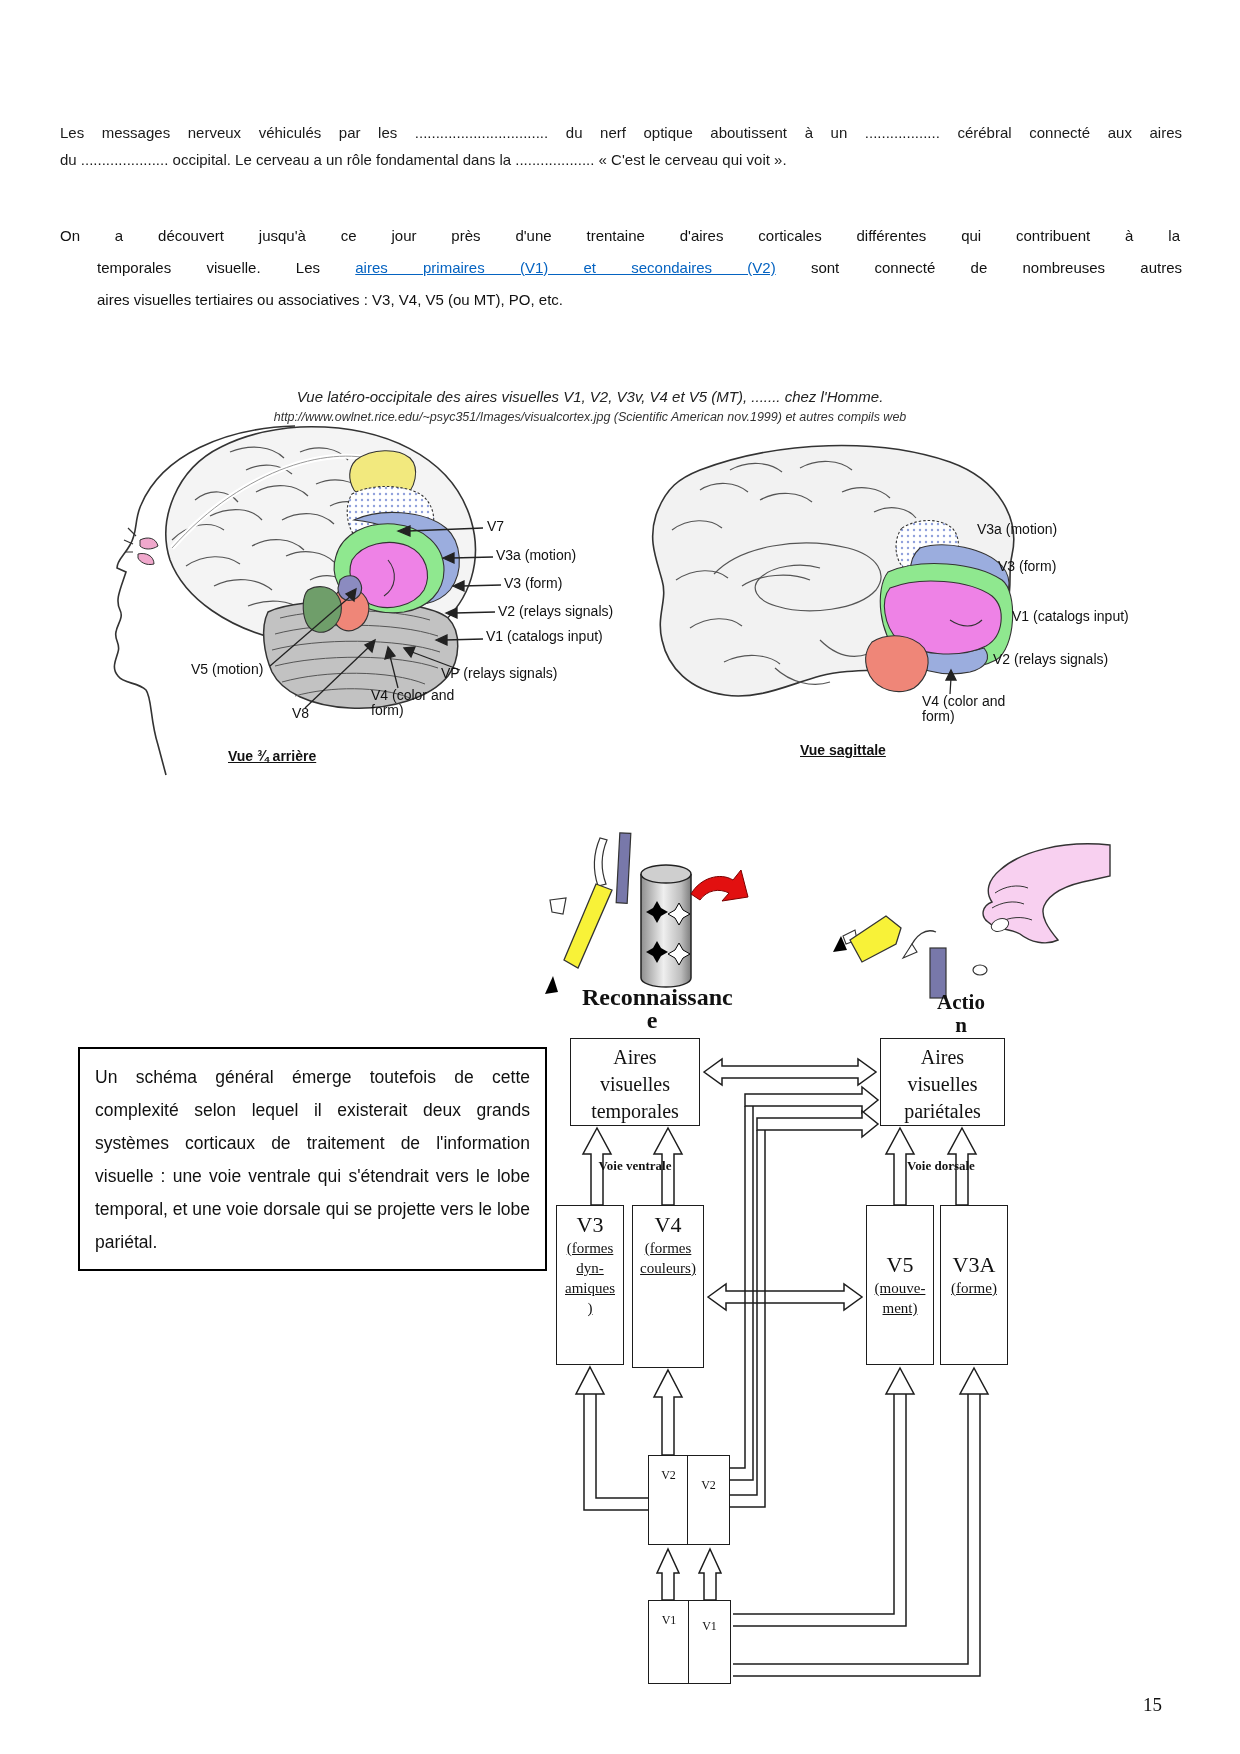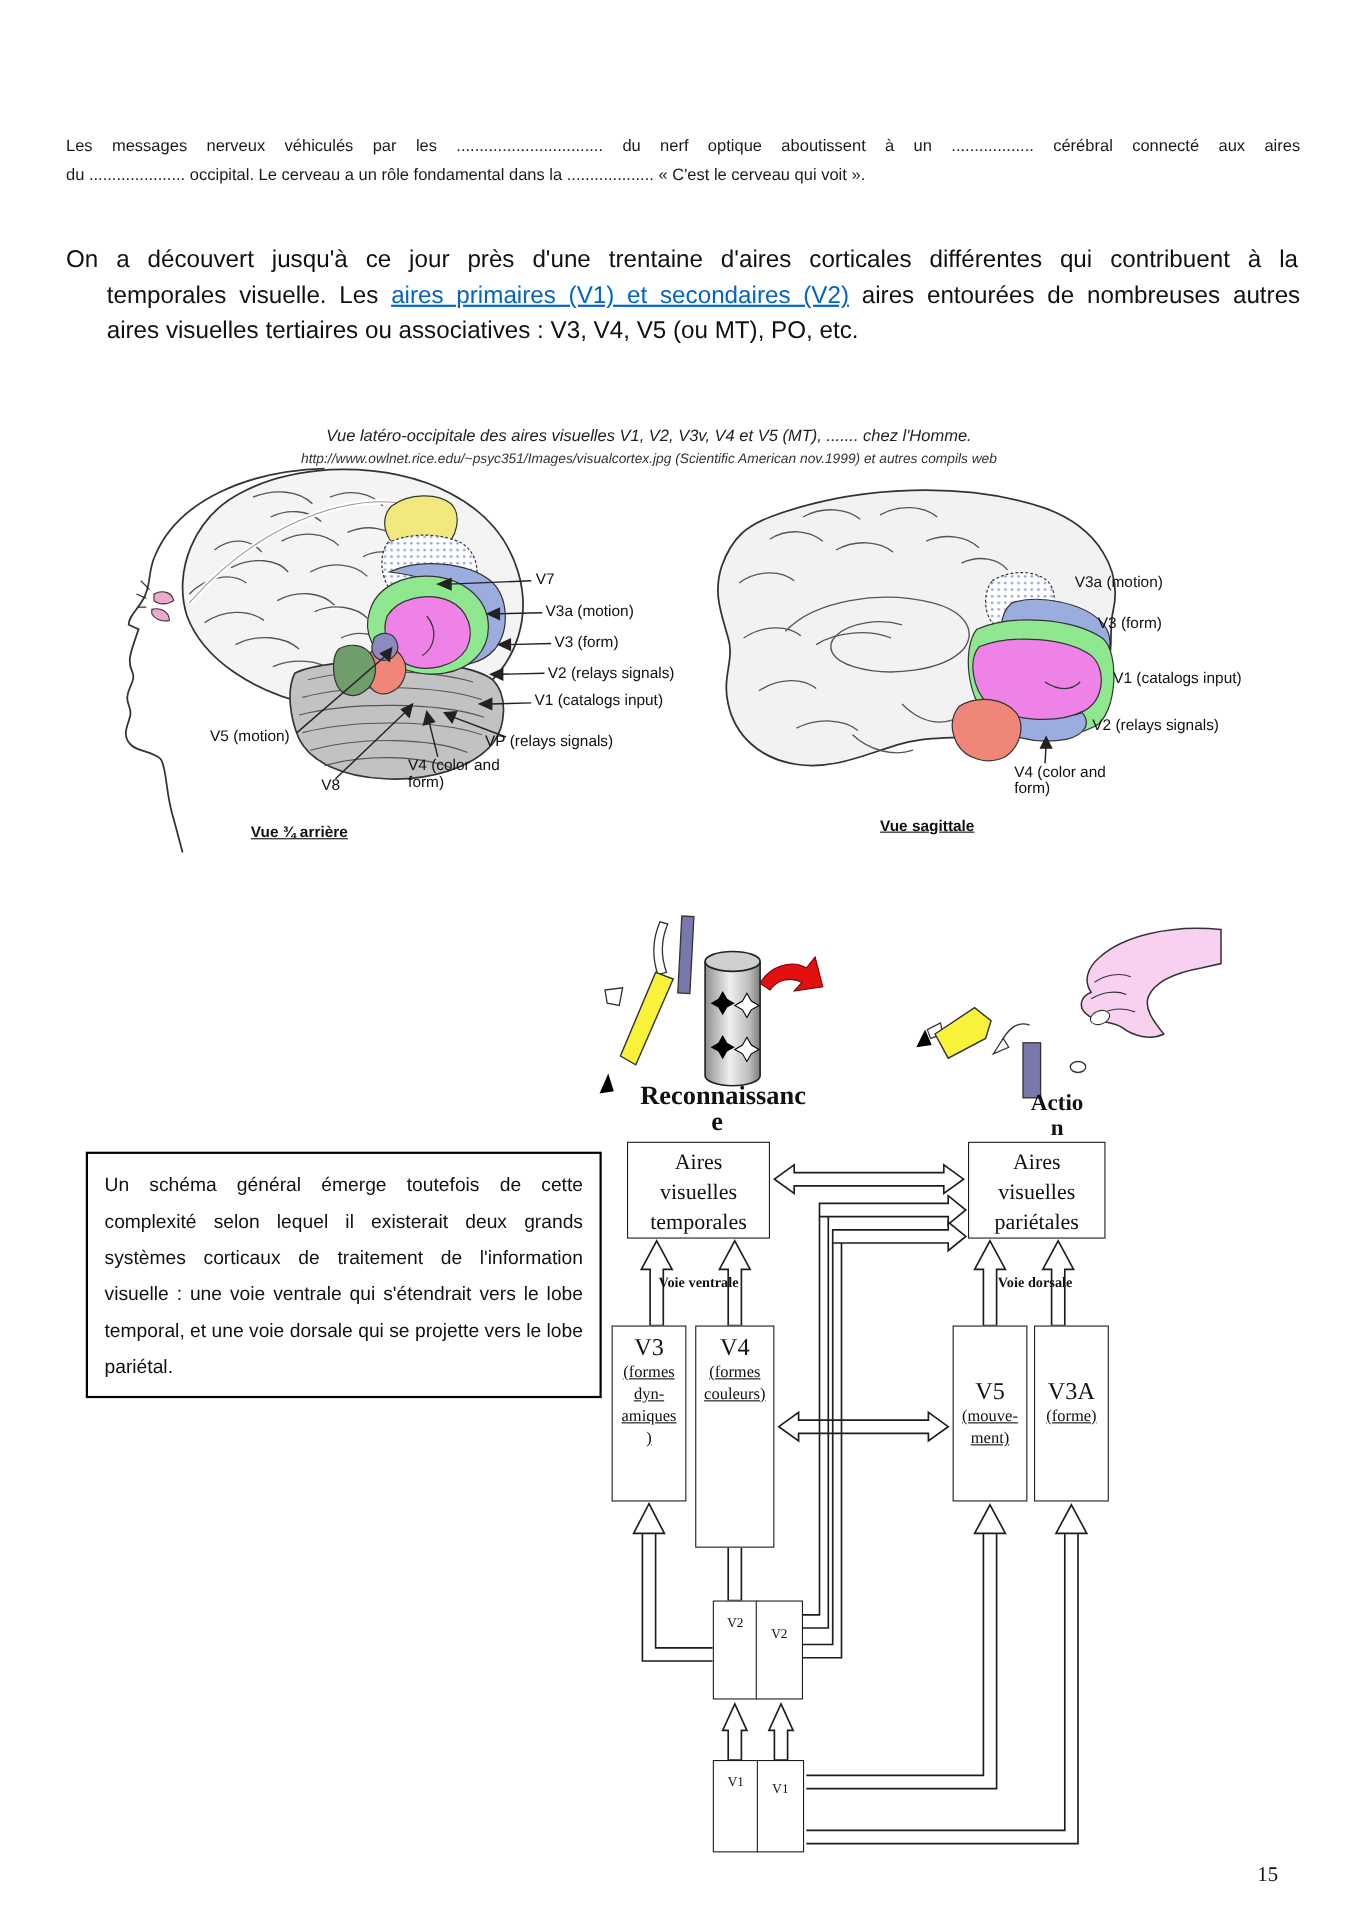--- a/index.html
+++ b/index.html
@@ -4,21 +4,21 @@
 <style>
   html,body{margin:0;padding:0;}
   body{width:1240px;height:1754px;background:#fff;font-family:"Liberation Sans",sans-serif;color:#111;}
   #page{position:relative;width:1240px;height:1754px;overflow:hidden;background:#fff;}
   .abs{position:absolute;}
   .pre{white-space:pre-line;}
   
   .p1line{left:60px;width:1122px;font-size:15px;line-height:27px;color:#1a1a1a;}
   .just{text-align:justify;text-align-last:justify;}
   #heading{left:60px;top:190px;width:1100px;font-size:17.5px;font-weight:bold;}
-  .p2line{font-size:22px;line-height:30px;color:#111;}
+  .p2line{font-size:15px;line-height:30px;color:#111;}
   .link{color:#0563C1;text-decoration:underline;}
   
   #fig-title{left:220px;top:388px;width:740px;text-align:center;font-size:15px;font-style:italic;color:#222;}
   #fig-source{left:200px;top:410px;width:780px;text-align:center;font-size:12.5px;font-style:italic;color:#333;}
   .brainlabel{font-size:14px;color:#111;line-height:15px;}
   .caption{font-size:14px;font-weight:bold;text-decoration:underline;color:#111;}
   
   .serifbold{font-family:"Liberation Serif",serif;font-weight:bold;text-align:center;}
   
   #textbox{left:78px;top:1047px;width:469px;height:224px;border:2px solid #000;box-sizing:border-box;
@@ -37,21 +37,21 @@
 </head>
 <body>
 
 <div id="page">
 
   <div class="abs p1line just" style="top:119px">Les messages nerveux véhiculés par les ................................ du nerf optique aboutissent à un .................. cérébral connecté aux aires</div>
   <div class="abs p1line" style="top:146px">du ..................... occipital. Le cerveau a un rôle fondamental dans la ................... « C'est le cerveau qui  voit ».</div>
 
 
   <div class="abs p2line just" style="left:60px;top:221px;width:1120px">On a découvert jusqu'à ce jour près d'une trentaine d'aires corticales différentes qui contribuent à la</div>
-  <div class="abs p2line" style="left:97px;top:253px;width:1085px;text-align:justify;text-align-last:justify;"><span>temporales visuelle. Les </span><span class="link">aires primaires (V1) et secondaires (V2)</span><span> aires entourées de nombreuses autres</span></div>
+  <div class="abs p2line" style="left:97px;top:253px;width:1085px;text-align:justify;text-align-last:justify;"><span>temporales visuelle. Les </span><span class="link">aires primaires (V1) et secondaires (V2)</span><span> sont connecté de nombreuses autres</span></div>
   <div class="abs p2line" style="left:97px;top:285px;width:1085px">aires visuelles tertiaires ou associatives : V3, V4, V5 (ou MT), PO, etc.</div>
 
   <div class="abs" id="fig-title">Vue latéro-occipitale des aires visuelles V1, V2, V3v, V4 et V5 (MT), ....... chez l'Homme.</div>
   <div class="abs" id="fig-source">http://www.owlnet.rice.edu/~psyc351/Images/visualcortex.jpg (Scientific American nov.1999) et autres compils web</div>
 
   <svg class="abs" style="left:100px;top:420px" width="560" height="360" viewBox="100 420 560 360">
     <defs>
       <pattern id="dots" width="6" height="6" patternUnits="userSpaceOnUse">
         <rect width="6" height="6" fill="#ffffff"></rect>
         <circle cx="2" cy="2" r="1.2" fill="#8fa0dc"></circle>
@@ -282,21 +282,21 @@
   <div class="abs voie" style="left:575px;top:1158px;width:120px">Voie  ventrale</div>
   <div class="abs voie" style="left:885px;top:1158px;width:112px">Voie dorsale</div>
 
   <div class="abs fbox" style="left:556px;top:1205px;width:68px;height:160px;padding-top:6px">
     <div class="vname">V3</div>
     <div class="vdesc pre">(formes
 dyn-
 amiques
 )</div>
   </div>
-  <div class="abs fbox" style="left:632px;top:1205px;width:72px;height:202px;padding-top:6px">
+  <div class="abs fbox" style="left:632px;top:1205px;width:72px;height:163px;padding-top:6px">
     <div class="vname">V4</div>
     <div class="vdesc pre">(formes
 couleurs)</div>
   </div>
   <div class="abs fbox" style="left:866px;top:1205px;width:68px;height:160px;padding-top:46px">
     <div class="vname">V5</div>
     <div class="vdesc pre">(mouve-
 ment)</div>
   </div>
   <div class="abs fbox" style="left:940px;top:1205px;width:68px;height:160px;padding-top:46px">

